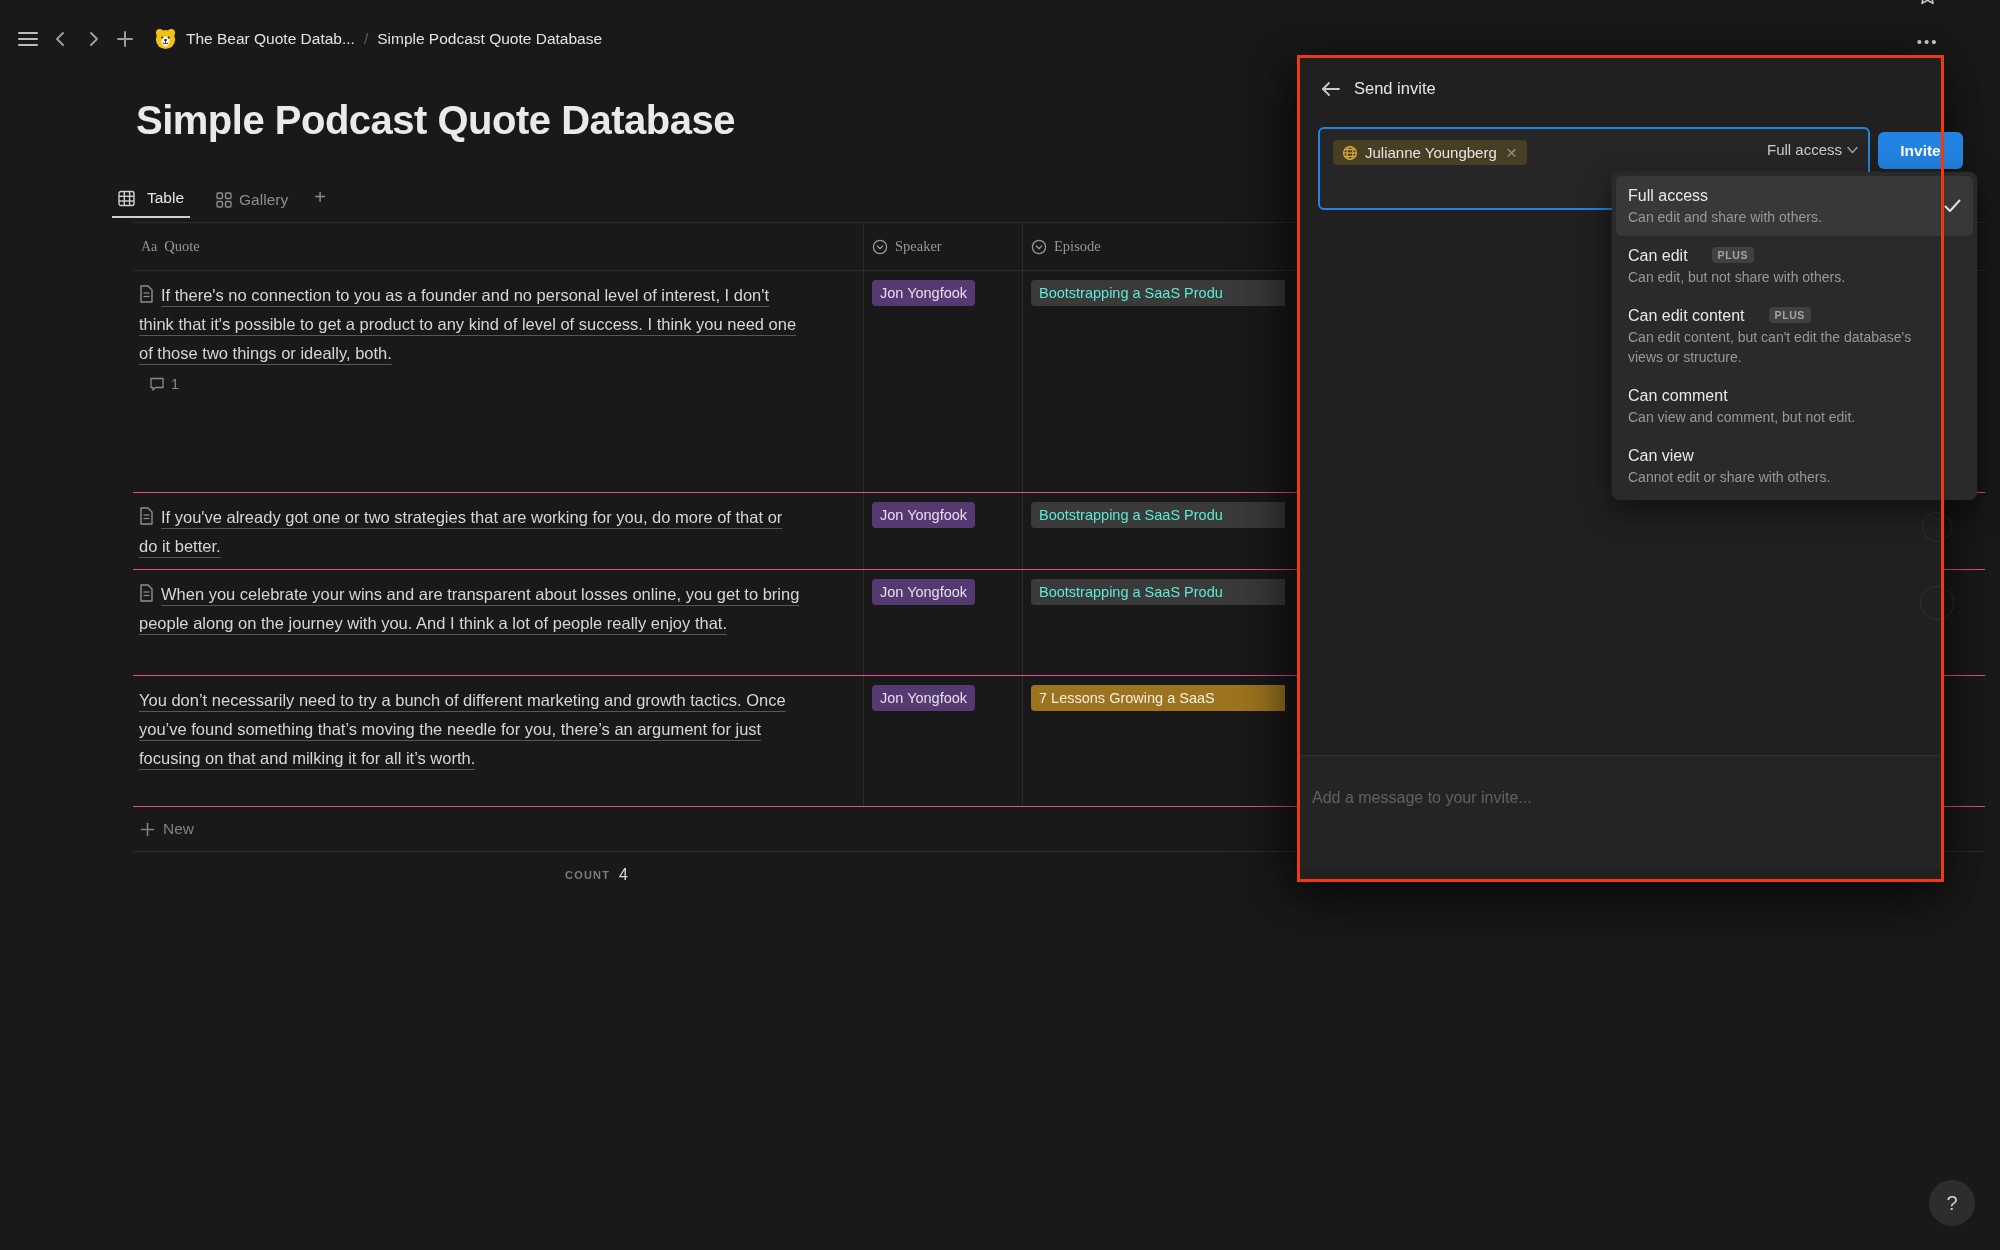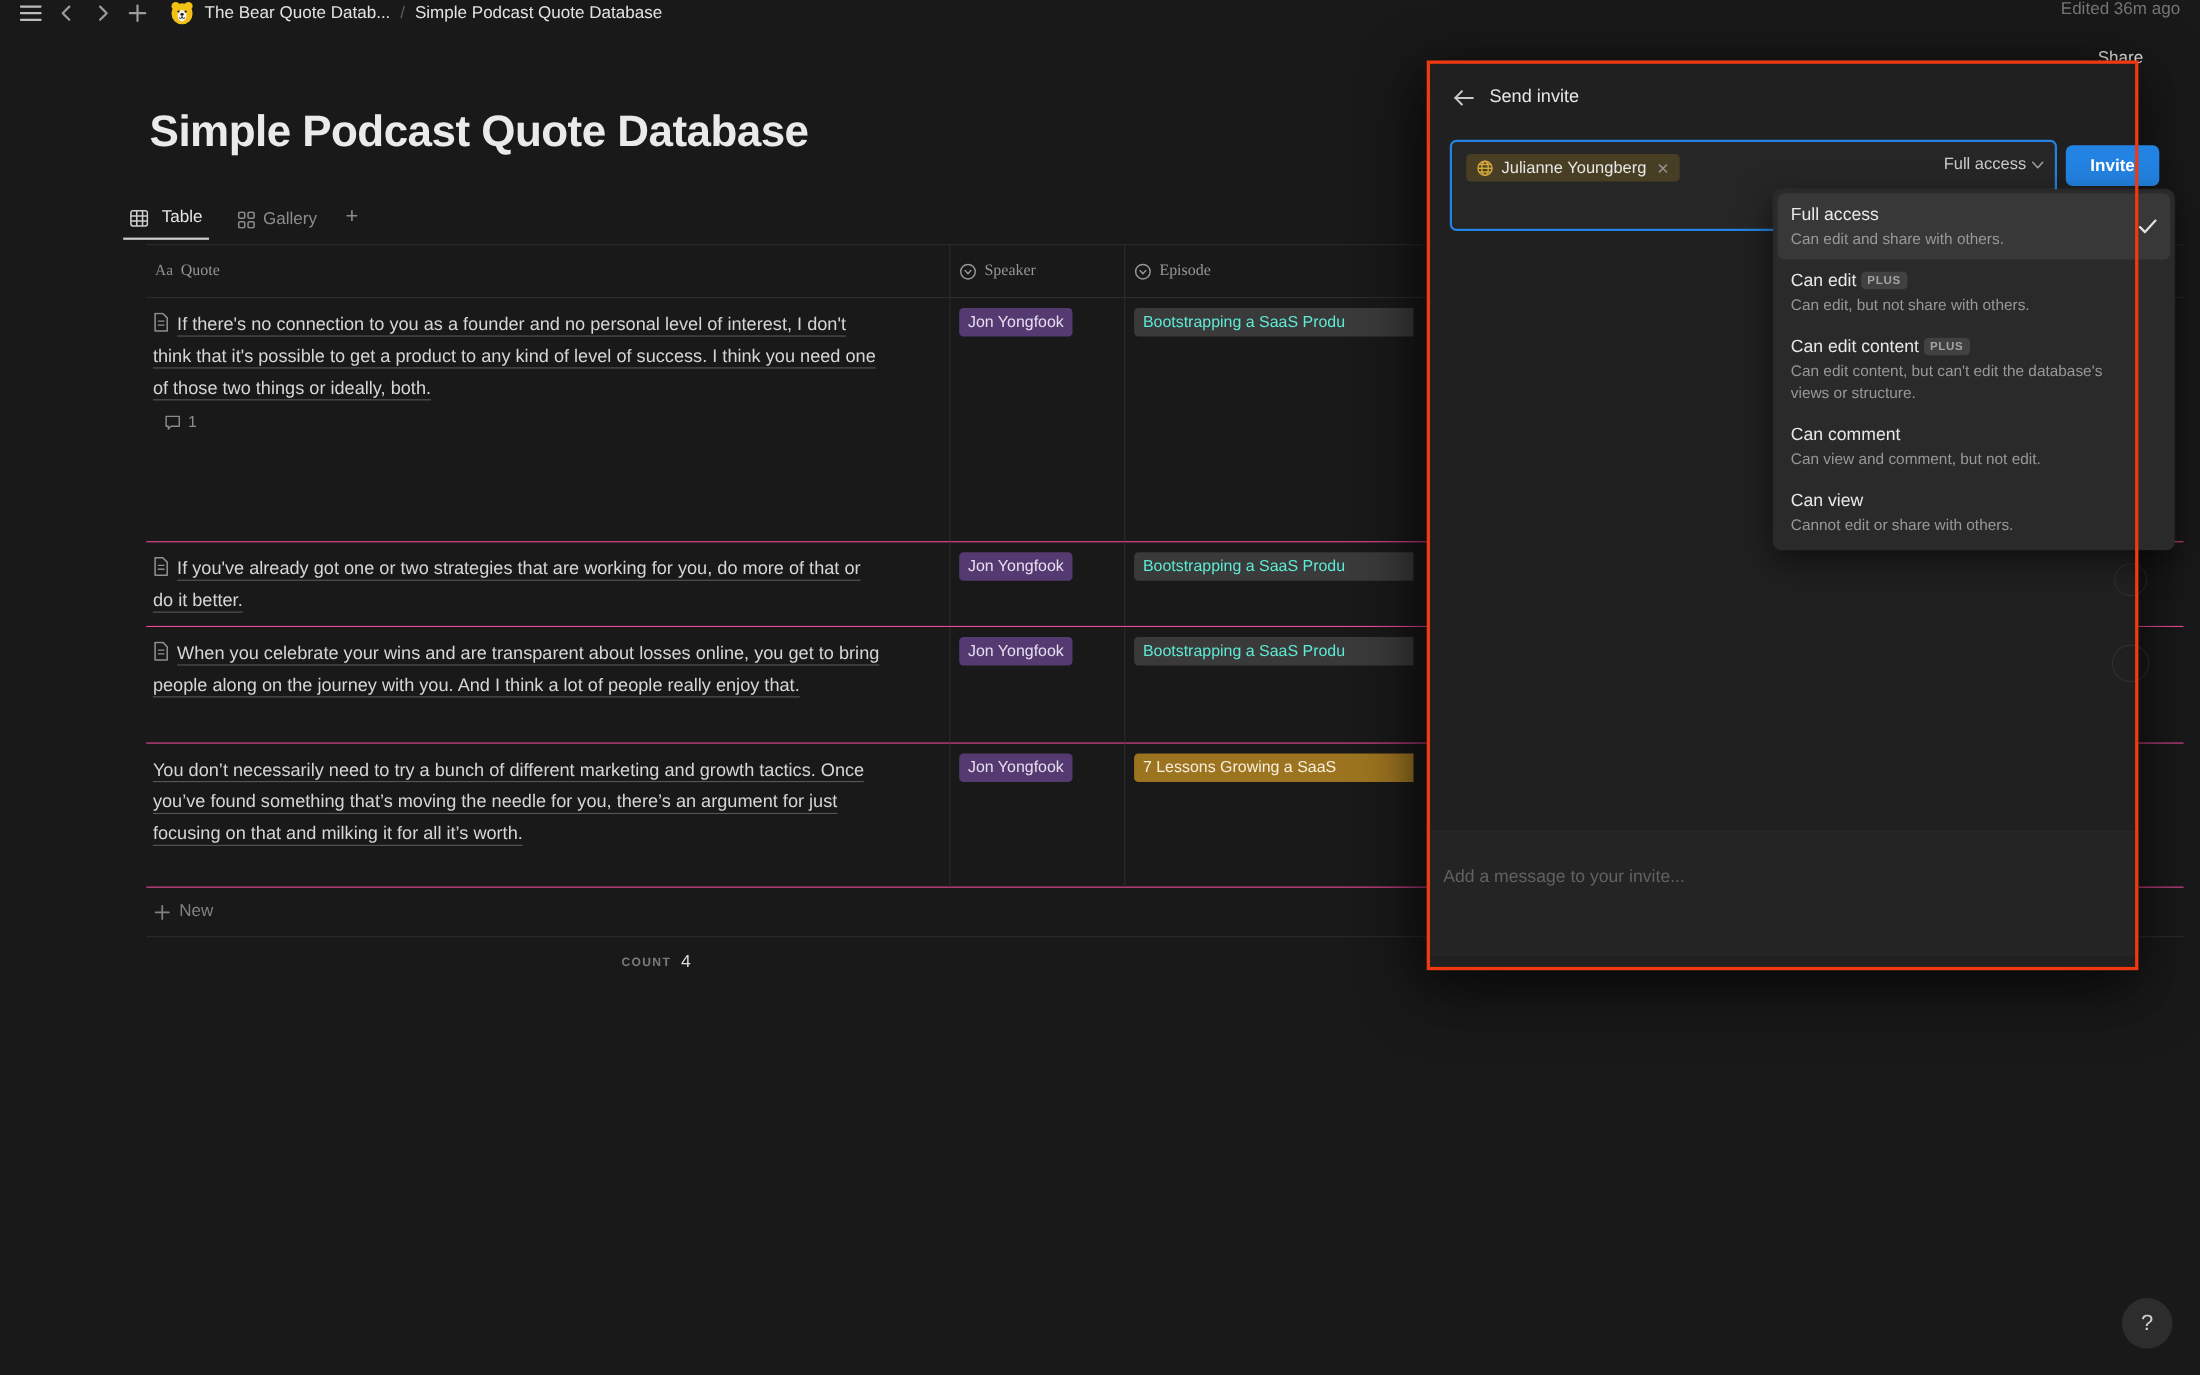--- a/index.html
+++ b/index.html
@@ -1,21 +1,21 @@
 <!DOCTYPE html>
 <html><head>
 <meta charset="utf-8">
 <style>
   * { margin:0; padding:0; box-sizing:border-box; }
   html,body { width:2000px; height:1250px; background:#191919; overflow:hidden;
               font-family:"Liberation Sans", sans-serif; }
 
   
   .topbar { position:absolute; left:0; top:0; width:2000px; height:50px;
-            display:flex; align-items:flex-start; padding:0 18px; color:#c9c9c9; }
+            display:flex; align-items:flex-end; padding:0 18px; color:#c9c9c9; }
   .topbar .left { display:flex; align-items:center; gap:14px; }
   .icon-btn { display:flex; align-items:center; justify-content:center; cursor:pointer; }
   .crumbs { display:flex; align-items:center; gap:9px; margin-left:6px; font-size:15.5px; }
   .crumb { color:#e3e3e3; cursor:pointer; }
   .crumb-sep { color:#5e5e5e; }
   .topbar .right { margin-left:auto; display:flex; align-items:center; gap:26px;flex-direction:column; }
   .edited { color:#757575; font-size:15.5px; }
   .share { color:#e3e3e3; font-size:15.5px; cursor:pointer; }
   .dots { font-size:15px; letter-spacing:2px; color:#cfcfcf; cursor:pointer; }
 
@@ -81,21 +81,21 @@
               background:#242424; border-top:1px solid #2f2f2f; border-radius:0 0 6px 6px; cursor:text;padding-left:25px; }
   .msg-placeholder { position:absolute; left:15px; top:33px; color:#616161; font-size:16px; }
 
   
   .menu { position:absolute; left:1612px; top:172px; width:365px; background:#2a2a2a;
           border-radius:8px; padding:4px; z-index:20;
           box-shadow:0 10px 30px rgba(0,0,0,0.55), 0 0 0 1px rgba(255,255,255,0.04); }
   .menu-item { position:relative; padding:8px 40px 9px 12px; border-radius:6px; cursor:pointer; }
   .menu-item.selected { background:#383838; }
   .mi-label { color:#e9e9e9; font-size:16px; line-height:23px; display:inline-block; }
-  .mi-badge { display:inline-block; margin-left:4px; background:#414141; color:#a3a3a3;
+  .mi-badge { display:inline-block; margin-left:24px; background:#414141; color:#a3a3a3;
               font-size:10.5px; font-weight:600; letter-spacing:0.6px; padding:2px 6px;
               border-radius:4px; vertical-align:2px; }
   .mi-desc { color:#989898; font-size:14px; line-height:20px; }
   .mi-check { position:absolute; right:12px; top:50%; transform:translateY(-50%); }
 
   .ghost-circle { position:absolute; border:1.5px solid rgba(255,255,255,0.07); border-radius:50%;
                   z-index:15; }
   .gc1 { left:1922px; top:512px; width:30px; height:30px; }
   .gc2 { left:1920px; top:586px; width:34px; height:34px; }
 

